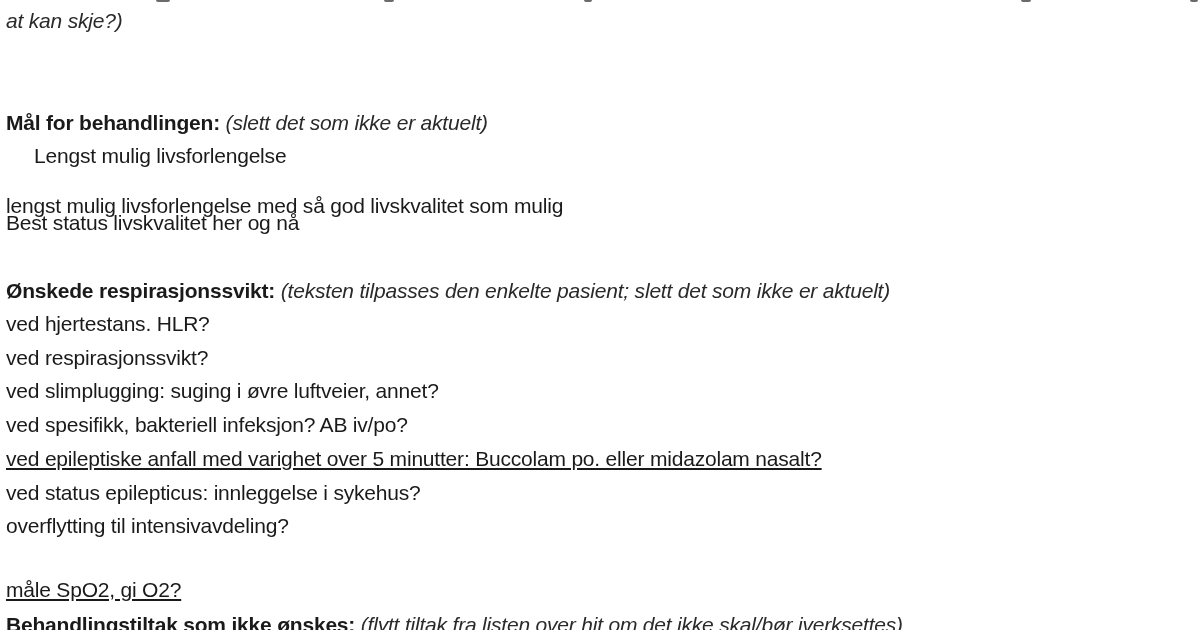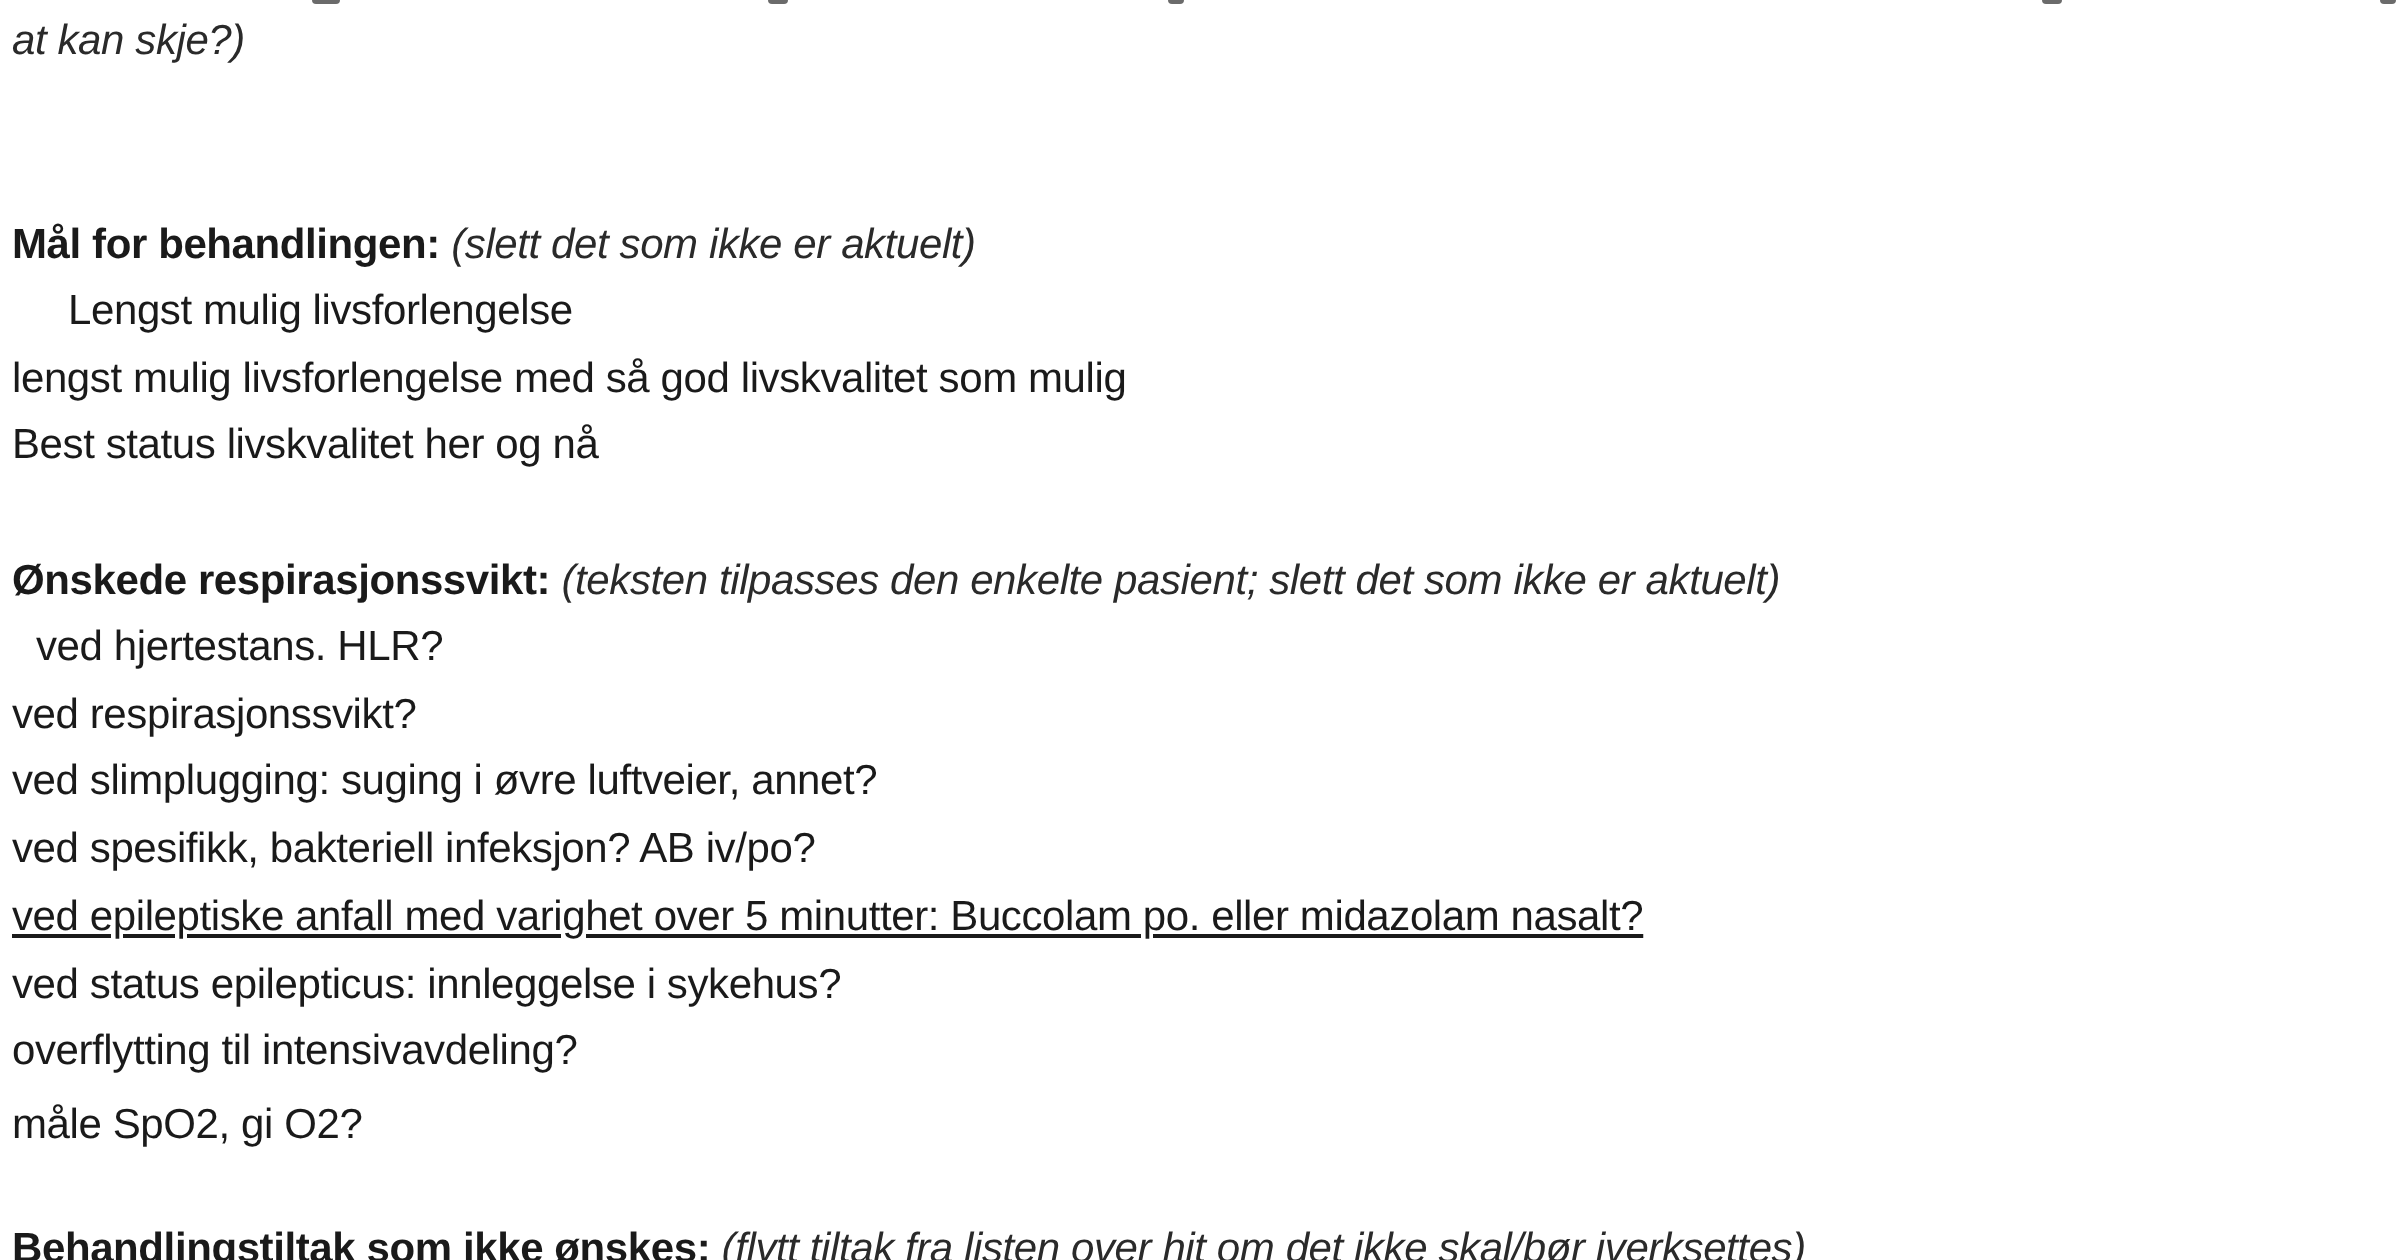--- a/index.html
+++ b/index.html
@@ -61,34 +61,34 @@
     <span style="left:1184px;width:8px;"></span>
   </div>
 
   <div class="line i" style="top:8px;">at kan skje?)</div>
 
   <div class="line" style="top:110px;">
     <span class="b">Mål for behandlingen:</span>
     <span class="i">(slett det som ikke er aktuelt)</span>
   </div>
   <div class="line" style="top:143px;margin-left:28px;">Lengst mulig livsforlengelse</div>
-  <div class="line" style="top:177px;">lengst mulig livsforlengelse med så god livskvalitet som mulig</div>
+  <div class="line" style="top:193px;">lengst mulig livsforlengelse med så god livskvalitet som mulig</div>
   <div class="line" style="top:210px;">Best status livskvalitet her og nå</div>
 
   <div class="line" style="top:278px;">
     <span class="b">Ønskede respirasjonssvikt:</span>
     <span class="i">(teksten tilpasses den enkelte pasient; slett det som ikke er aktuelt)</span>
   </div>
-  <div class="line" style="top:311px;margin-left:12px;">ved hjertestans. HLR?</div>
+  <div class="line" style="top:311px;">ved hjertestans. HLR?</div>
   <div class="line" style="top:345px;">ved respirasjonssvikt?</div>
   <div class="line" style="top:378px;">ved slimplugging: suging i øvre luftveier, annet?</div>
   <div class="line" style="top:412px;">ved spesifikk, bakteriell infeksjon? AB iv/po?</div>
   <div class="line" style="top:446px;text-decoration:underline;">ved epileptiske anfall med varighet over 5 minutter: Buccolam po. eller midazolam nasalt?</div>
   <div class="line" style="top:480px;">ved status epilepticus: innleggelse i sykehus?</div>
   <div class="line" style="top:513px;">overflytting til intensivavdeling?</div>
-  <div class="line" style="top:550px;">måle SpO2, gi O2?</div>
+  <div class="line" style="top:577px;text-decoration:underline;">måle SpO2, gi O2?</div>
 
   <div class="line" style="top:612px;">
     <span class="b">Behandlingstiltak som ikke ønskes:</span>
     <span class="i">(flytt tiltak fra listen over hit om det ikke skal/bør iverksettes)</span>
   </div>
 
 </div>
 
 </body></html>

